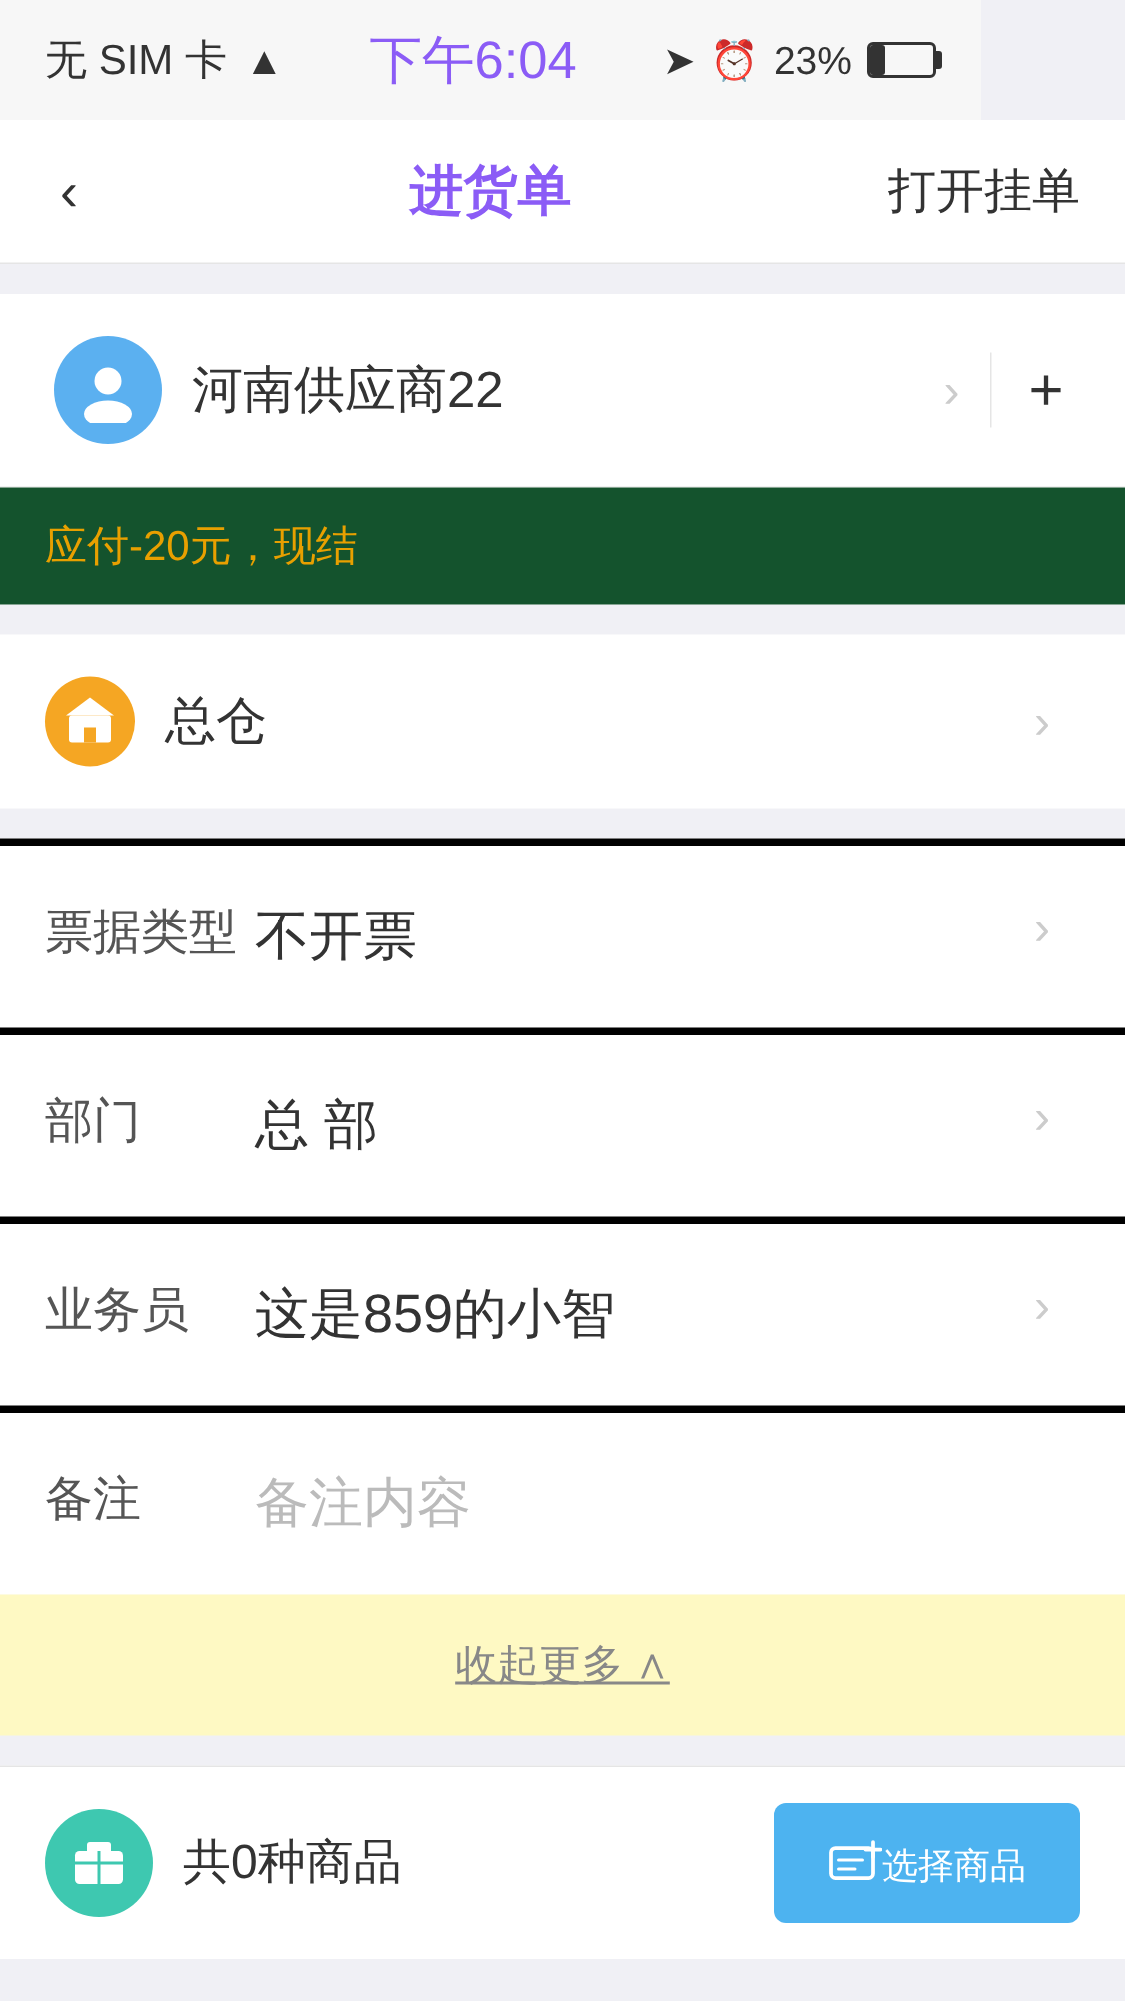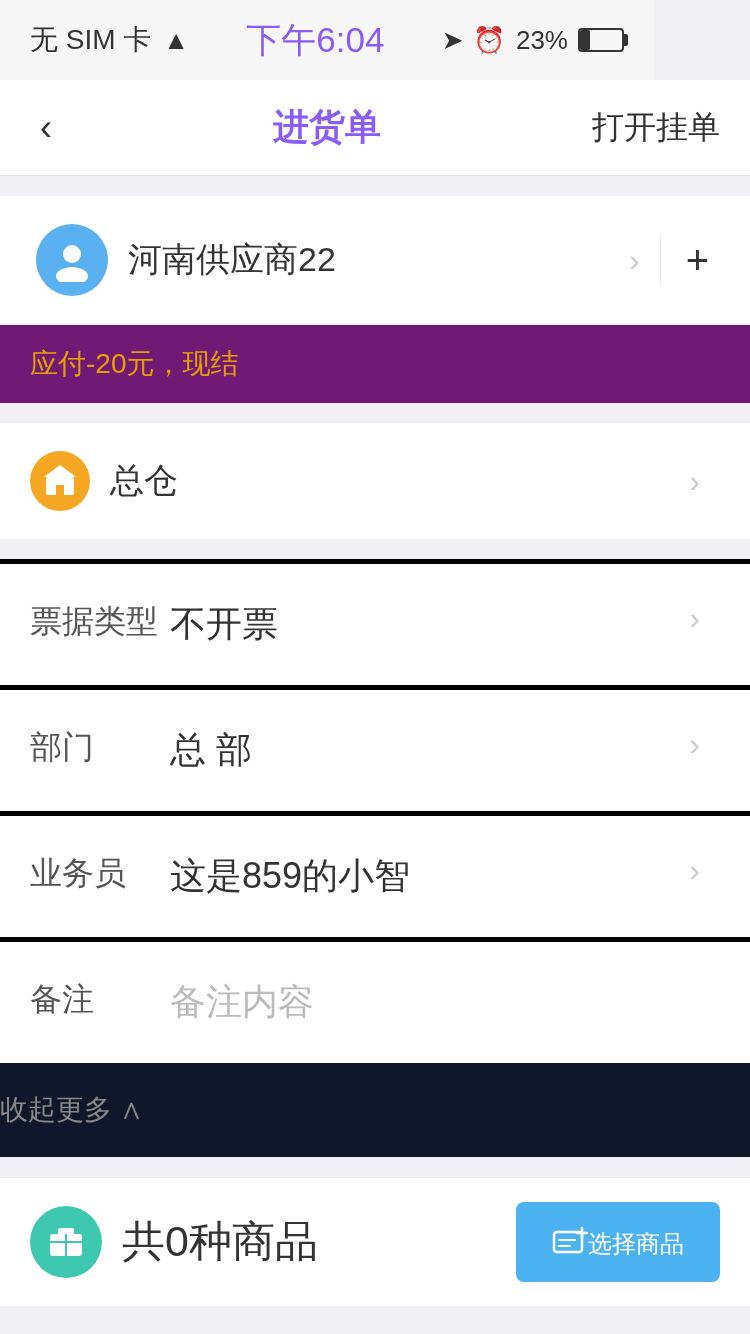--- a/index.html
+++ b/index.html
@@ -153,21 +153,21 @@
     }
     .plus-btn {
       font-size: 40px;
       color: #333;
       cursor: pointer;
       padding: 0 5px;
     }
 
     
     .notice-banner {
-      background: #701a75;
+      background: #14532d;
       padding: 20px 30px;
       font-size: 28px;
       color: #e8a000;
     }
 
     
     .warehouse-row {
       display: flex;
       align-items: center;
       padding: 28px 30px;
@@ -211,25 +211,27 @@
       flex: 1;
       font-size: 36px;
       color: #333;
     }
     .form-value.placeholder {
       color: #bbb;
     }
 
     
     .collapse-toggle {
-      background: #0f172a;
+      background: #fef9c3;
+      text-align: center;
       padding: 28px 0;
       font-size: 28px;
       color: #888;
       cursor: pointer;
+      text-decoration: underline;
     }
 
     
     .bottom-bar {
       display: flex;
       align-items: center;
       background: #fff;
       padding: 24px 30px;
       margin-top: 20px;
       border-top: 1px solid #e5e5e5;
@@ -240,21 +242,21 @@
       border-radius: 50%;
       background: #3ec8b0;
       display: flex;
       align-items: center;
       justify-content: center;
       margin-right: 20px;
       flex-shrink: 0;
     }
     .product-count {
       flex: 1;
-      font-size: 43px;
+      font-size: 32px;
       color: #333;
     }
     .select-product-btn {
       background: #4db3f0;
       color: #fff;
       border: none;
       border-radius: 8px;
       padding: 22px 36px;
       font-size: 24px;
       display: flex;

